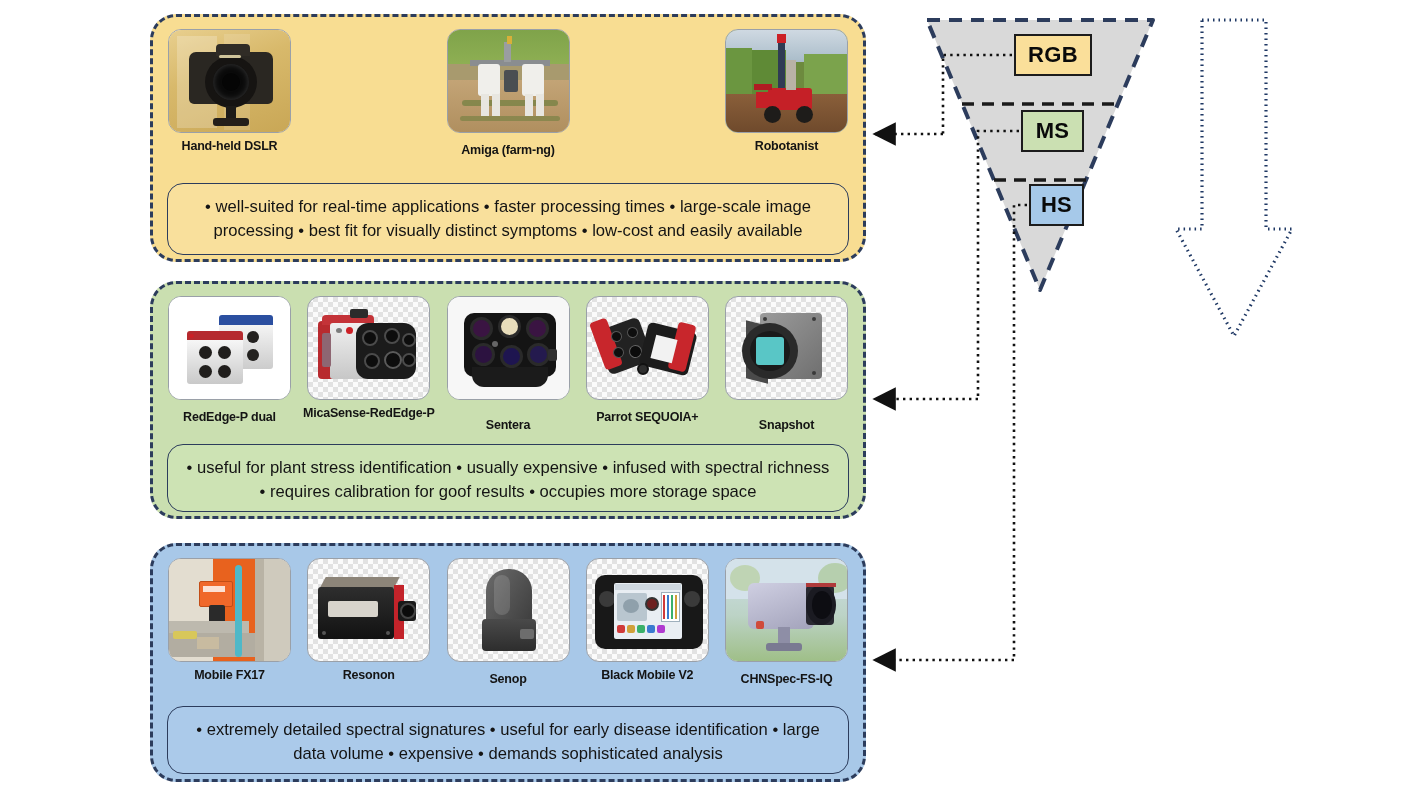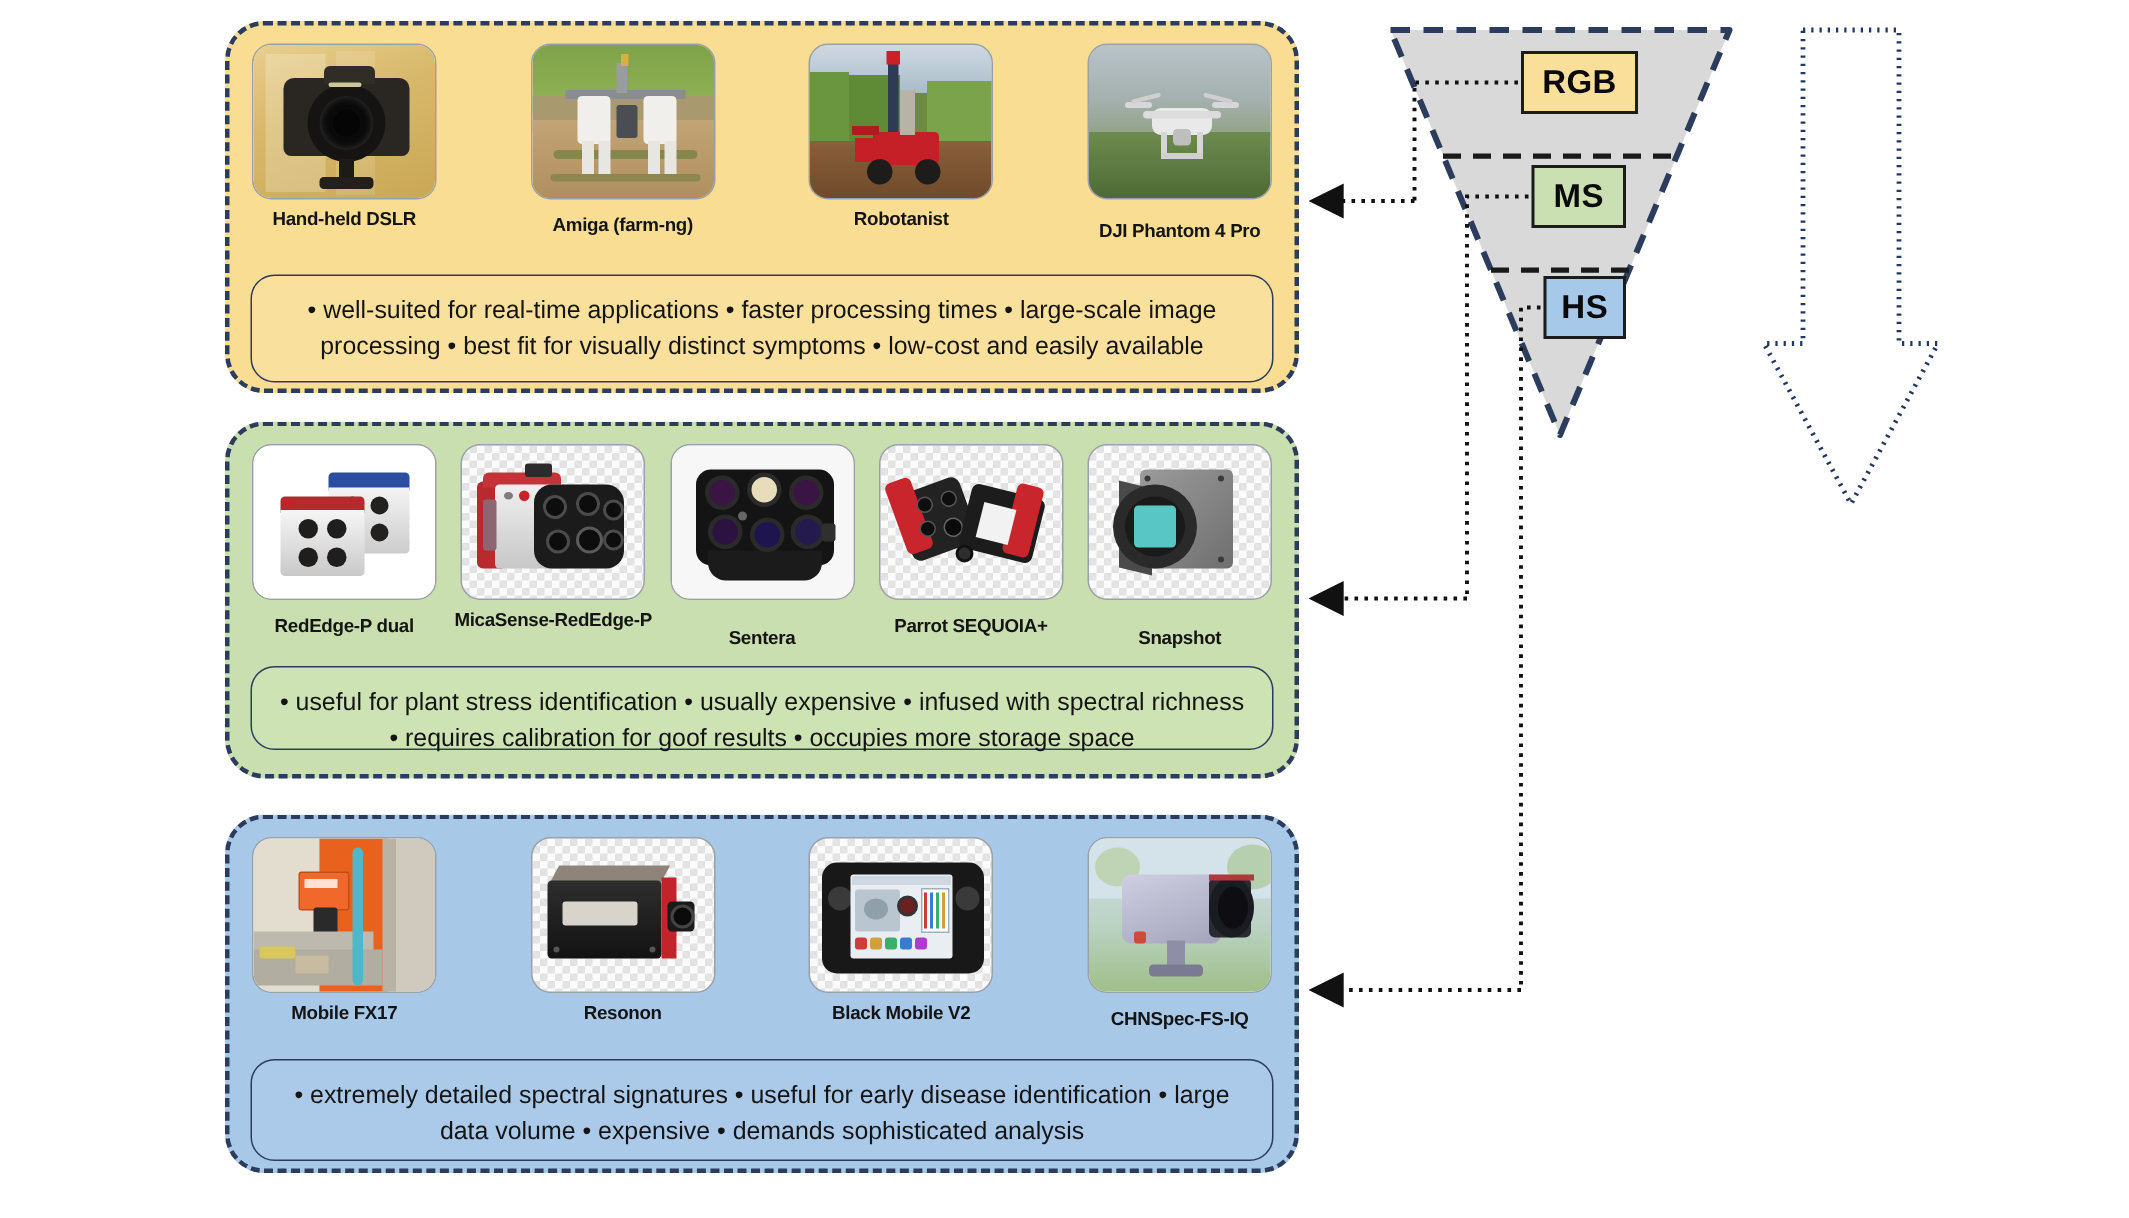--- a/index.html
+++ b/index.html
@@ -65,21 +65,21 @@
     left: 14px; right: 14px;
     border-radius: 16px;
     border: 1.6px solid #2c3c5c;
     padding: 11px 16px;
     font-size: 16.6px;
     line-height: 1.42;
     color: #141414;
     text-align: center;
   }
   .panel.rgb .bullets { background: #f9e09c; top: 166px; height: 72px; }
-  .panel.ms  .bullets { background: #cde3b4; top: 160px; height: 56px; }
+  .panel.ms  .bullets { background: #cde3b4; top: 160px; height: 68px; }
   .panel.hs  .bullets { background: #abcaea; top: 160px; height: 68px; }
 
   
   .funnel { position: absolute; left: 915px; top: 14px; width: 250px; height: 282px; }
   .funnel svg { display: block; overflow: visible; }
 
   .tag {
     position: absolute;
     border: 2px solid #1c1c1c;
     font-size: 22px;
@@ -182,39 +182,20 @@
             <div class="sh" style="left:30px;top:62px;width:16px;height:16px;background:#c52027;"></div>
             <div class="sh" style="left:28px;top:54px;width:18px;height:6px;background:#b01b22;"></div>
             <div class="sh rnd" style="left:38px;top:76px;width:17px;height:17px;background:#1e1c1a;"></div>
             <div class="sh rnd" style="left:70px;top:76px;width:17px;height:17px;background:#1e1c1a;"></div>
             <div class="sh" style="left:60px;top:30px;width:10px;height:30px;background:#b9b2a6;"></div>
           </div>
         </div>
         <div class="caption">Robotanist</div>
       </div>
 
-      <div class="item">
-        <div class="thumb">
-          <div class="scene" style="background:#8f9f7e;">
-            <div class="sky" style="height:62px;background:linear-gradient(180deg,#b9c3c9 0%,#a3b0ad 60%,#90a284 100%);"></div>
-            <div class="gnd" style="height:44px;background:linear-gradient(180deg,#6d8b4e 0%,#4e6b36 100%);"></div>
-            <div class="sh" style="left:24px;top:38px;width:18px;height:4px;background:#d8d8d8;border-radius:2px;"></div>
-            <div class="sh" style="left:82px;top:38px;width:18px;height:4px;background:#d8d8d8;border-radius:2px;"></div>
-            <div class="sh" style="left:28px;top:34px;width:20px;height:3px;background:#cfcfcf;border-radius:2px;transform:rotate(-14deg);"></div>
-            <div class="sh" style="left:76px;top:34px;width:20px;height:3px;background:#cfcfcf;border-radius:2px;transform:rotate(14deg);"></div>
-            <div class="sh" style="left:42px;top:42px;width:40px;height:18px;background:#e9e9e9;border-radius:6px;"></div>
-            <div class="sh" style="left:36px;top:44px;width:52px;height:5px;background:#dcdcdc;border-radius:3px;"></div>
-            <div class="sh" style="left:48px;top:58px;width:4px;height:16px;background:#d6d6d6;"></div>
-            <div class="sh" style="left:72px;top:58px;width:4px;height:16px;background:#d6d6d6;"></div>
-            <div class="sh" style="left:48px;top:72px;width:28px;height:4px;background:#d0d0d0;"></div>
-            <div class="sh" style="left:56px;top:56px;width:12px;height:11px;background:#bfbfbf;border-radius:3px;"></div>
-          </div>
-        </div>
-        <div class="caption cap-d2">DJI Phantom 4 Pro</div>
-      </div>
     </div>
 
     <div class="bullets">• well-suited for real-time applications • faster processing times • large-scale image processing • best fit for visually distinct symptoms • low-cost and easily available</div>
   </div>
 
   <div class="panel ms">
     <div class="img-row">
 
       <div class="item">
         <div class="thumb">
@@ -347,20 +328,31 @@
             <div class="sh" style="left:20px;top:42px;width:50px;height:16px;background:#d8d4cc;border-radius:2px;"></div>
             <div class="sh" style="left:90px;top:42px;width:18px;height:20px;background:#1a1a1a;border-radius:3px;"></div>
             <div class="sh rnd" style="left:92px;top:44px;width:16px;height:16px;background:#0b0b0b;border:2px solid #444;"></div>
             <div class="sh rnd" style="left:14px;top:72px;width:4px;height:4px;background:#555;"></div>
             <div class="sh rnd" style="left:78px;top:72px;width:4px;height:4px;background:#555;"></div>
           </div>
         </div>
         <div class="caption">Resonon</div>
       </div>
 
+      <div class="item">
+        <div class="thumb chk">
+          <div class="scene">
+            <div class="sh" style="left:38px;top:10px;width:46px;height:62px;background:linear-gradient(120deg,#6b6b6b,#3b3b3b);border-radius:22px 22px 6px 6px;"></div>
+            <div class="sh" style="left:34px;top:60px;width:54px;height:32px;background:linear-gradient(180deg,#4a4a4a,#2d2d2d);border-radius:4px;"></div>
+            <div class="sh" style="left:72px;top:70px;width:14px;height:10px;background:#6d6d6d;border-radius:2px;"></div>
+            <div class="sh" style="left:46px;top:16px;width:16px;height:40px;background:rgba(255,255,255,.14);border-radius:16px;"></div>
+          </div>
+        </div>
+        <div class="caption cap-d1">Senop</div>
+      </div>
 
       <div class="item">
         <div class="thumb chk">
           <div class="scene">
             <div class="sh" style="left:8px;top:16px;width:108px;height:74px;background:#181818;border-radius:10px;"></div>
             <div class="sh rnd" style="left:12px;top:32px;width:16px;height:16px;background:#3a3a3a;"></div>
             <div class="sh rnd" style="left:97px;top:32px;width:16px;height:16px;background:#3a3a3a;"></div>
             <div class="sh" style="left:27px;top:24px;width:68px;height:56px;background:#e9eef3;border-radius:2px;"></div>
             <div class="sh" style="left:28px;top:25px;width:66px;height:6px;background:#cfd8e0;"></div>
             <div class="sh" style="left:30px;top:34px;width:30px;height:28px;background:#b9c6cf;border-radius:2px;"></div>

